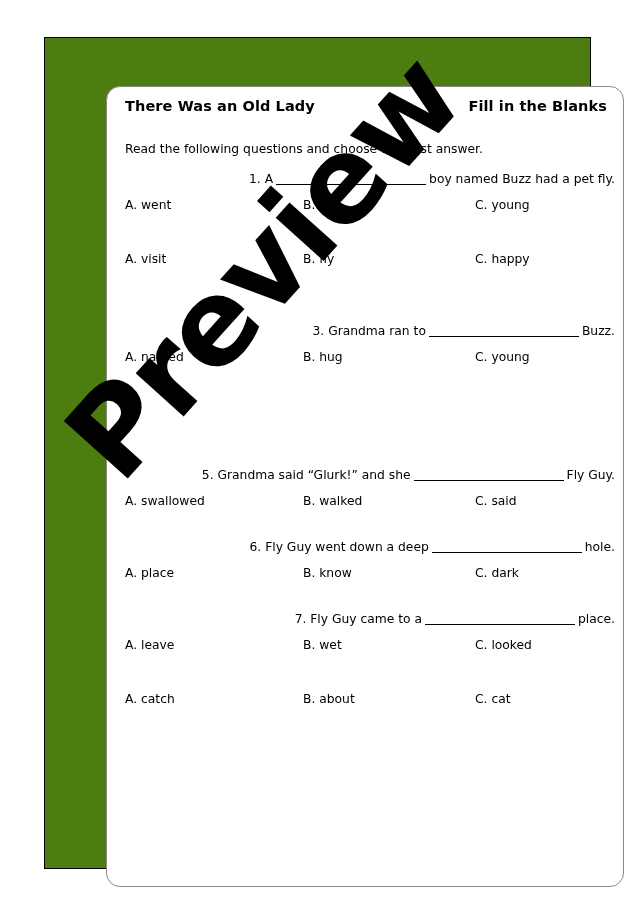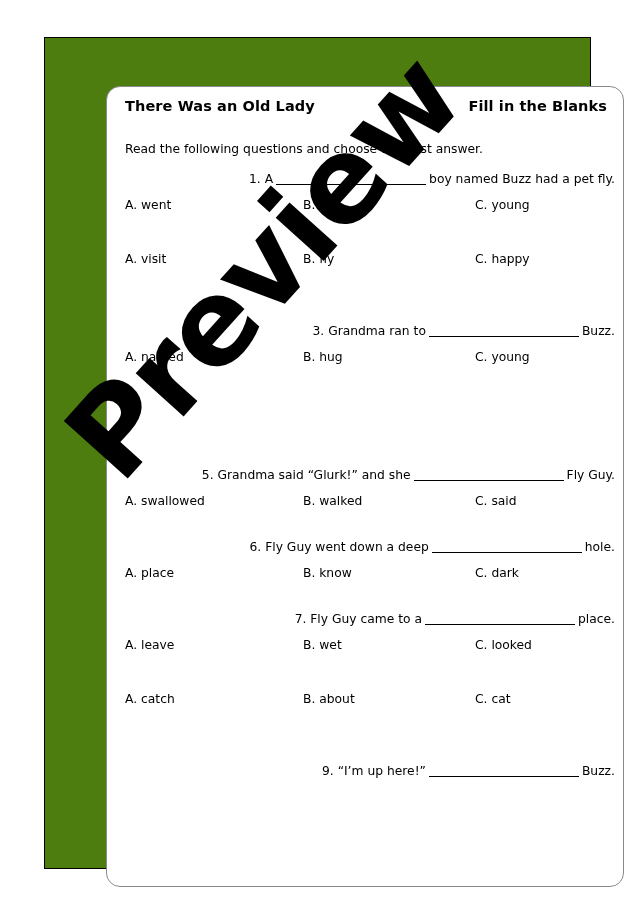--- a/index.html
+++ b/index.html
@@ -205,21 +205,20 @@
           </div>
         </div>
         <div class="question-block">
           <div class="options">
             <div class="option option-a">A. catch</div>
             <div class="option option-b">B. about</div>
             <div class="option option-c">C. cat</div>
           </div>
         </div>
         <div class="question-block">
-          <div class="question-text"><span>9. “I’m up here!”</span><span class="blank" style="width: 150px;">&nbsp;</span><span>Buzz.</span></div>
         </div>
       </div>
 
   </div>
 </div>
 
 <div class="watermark">
   <div class="watermark-text" style="transform: rotate(-48deg); color: rgb(0, 0, 0);">Preview</div>
 </div>
 

